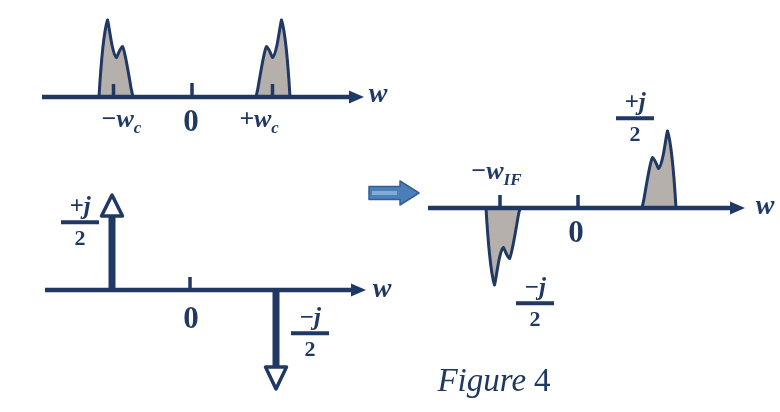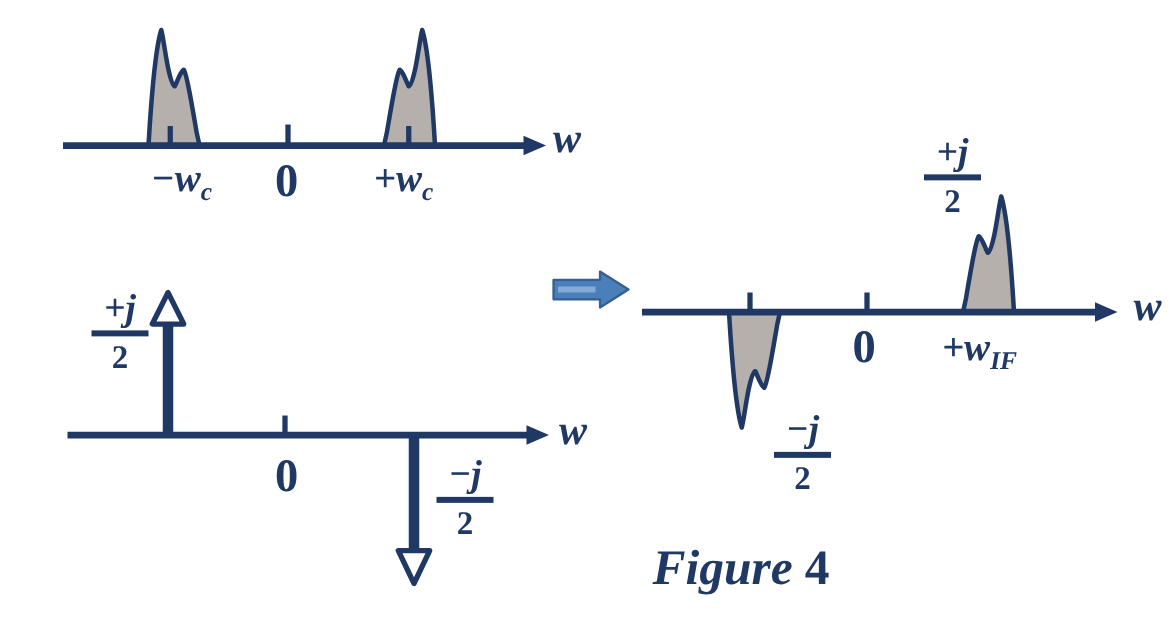--- a/index.html
+++ b/index.html
@@ -28,21 +28,21 @@
   .axis-w{font-size:28px;}
   .frac{
     position:absolute;transform:translate(-50%,-50%);
     display:flex;flex-direction:column;align-items:center;line-height:1;
   }
   .frac .num{font-style:italic;font-weight:700;font-size:25px;color:var(--navy);}
   .frac .bar{width:38px;height:3.5px;background:var(--navy);margin:2px 0 3px 0;}
   .frac .den{font-weight:700;font-size:22px;color:var(--navy);}
   .caption{
     position:absolute;transform:translate(-50%,-50%);
-    font-weight:700;font-size:33px;color:var(--navy);white-space:nowrap;
+    font-weight:400;font-size:33px;color:var(--navy);white-space:nowrap;
   }
   .caption .cap-word{font-style:italic;}
   .caption .cap-num{font-style:normal;margin-left:8px;}
 </style>
 </head>
 <body>
 
 <div id="stage">
 
   <svg width="780" height="412" viewBox="0 0 780 412">
@@ -82,42 +82,42 @@
       <line x1="428" y1="208" x2="731" y2="208" stroke="var(--navy)" stroke-width="4.5"></line>
       <polygon points="730,201.5 745,208 730,214.5" fill="var(--navy)"></polygon>
       <line x1="500" y1="195" x2="500" y2="208" stroke="var(--navy)" stroke-width="3.5"></line>
       <line x1="578" y1="195" x2="578" y2="208" stroke="var(--navy)" stroke-width="3.5"></line>
     </g>
   </svg>
 
   <div class="lbl axis-w" style="left:378px;top:93px">w</div>
   <div class="lbl" style="left:121px;top:119px"><span>−w</span><sub>c</sub></div>
   <div class="zero" style="left:191px;top:120px">0</div>
-  <div class="lbl" style="left:269px;top:119px"><span>+w</span><sub>c</sub></div>
+  <div class="lbl" style="left:259px;top:119px"><span>+w</span><sub>c</sub></div>
 
   <div class="frac" style="left:80px;top:221px">
     <span class="num">+j</span>
     <span class="bar"></span>
     <span class="den">2</span>
   </div>
   <div class="zero" style="left:191px;top:317px">0</div>
   <div class="frac" style="left:310px;top:332px">
     <span class="num">−j</span>
     <span class="bar"></span>
     <span class="den">2</span>
   </div>
   <div class="lbl axis-w" style="left:382px;top:288px">w</div>
 
+  <div class="lbl" style="left:496px;top:171px"><span>−w</span><sub>IF</sub></div>
   <div class="frac" style="left:635px;top:117px">
     <span class="num">+j</span>
     <span class="bar"></span>
     <span class="den">2</span>
   </div>
   <div class="zero" style="left:576px;top:231px">0</div>
-  <div class="lbl" style="left:653px;top:232px"><span>+w</span><sub>IF</sub></div>
   <div class="frac" style="left:535px;top:302px">
     <span class="num">−j</span>
     <span class="bar"></span>
     <span class="den">2</span>
   </div>
   <div class="lbl axis-w" style="left:765px;top:205px">w</div>
 
   <div class="caption" style="left:494px;top:380px">
     <span class="cap-word">Figure</span><span class="cap-num">4</span>
   </div>

